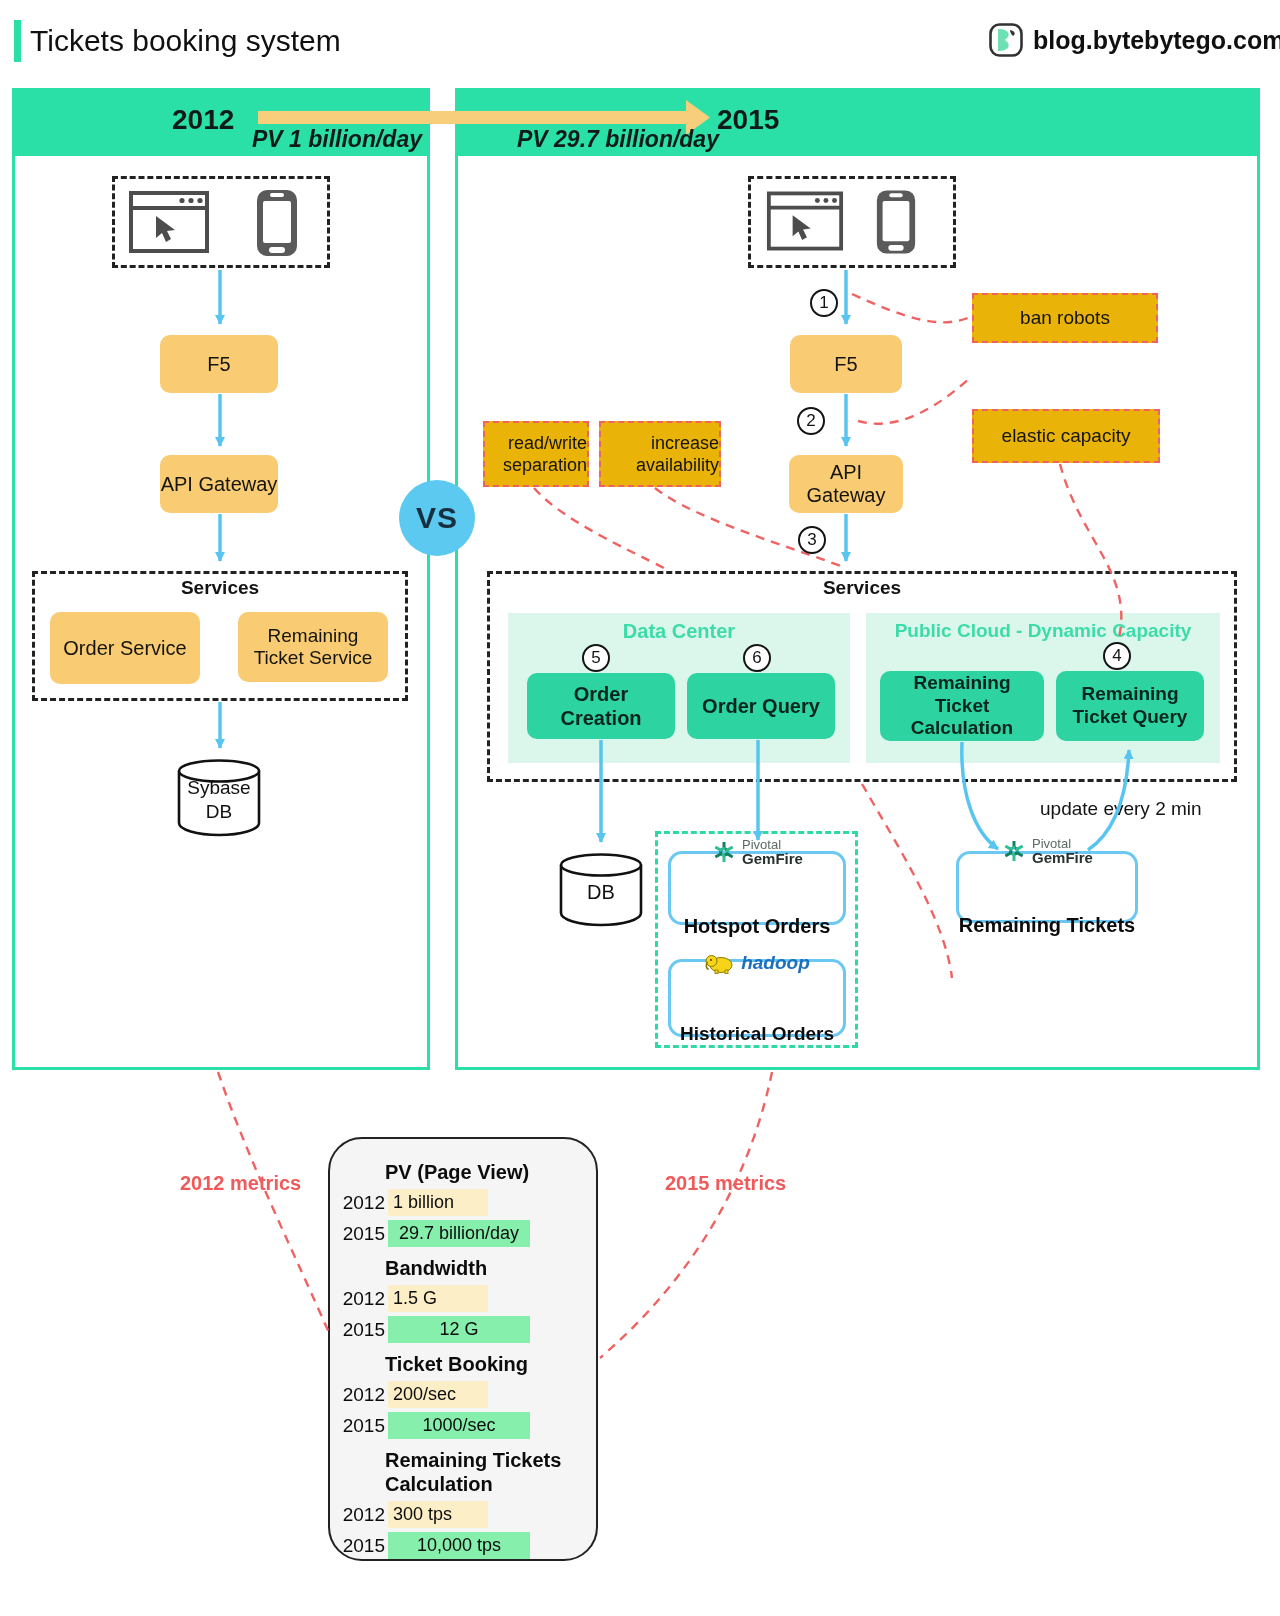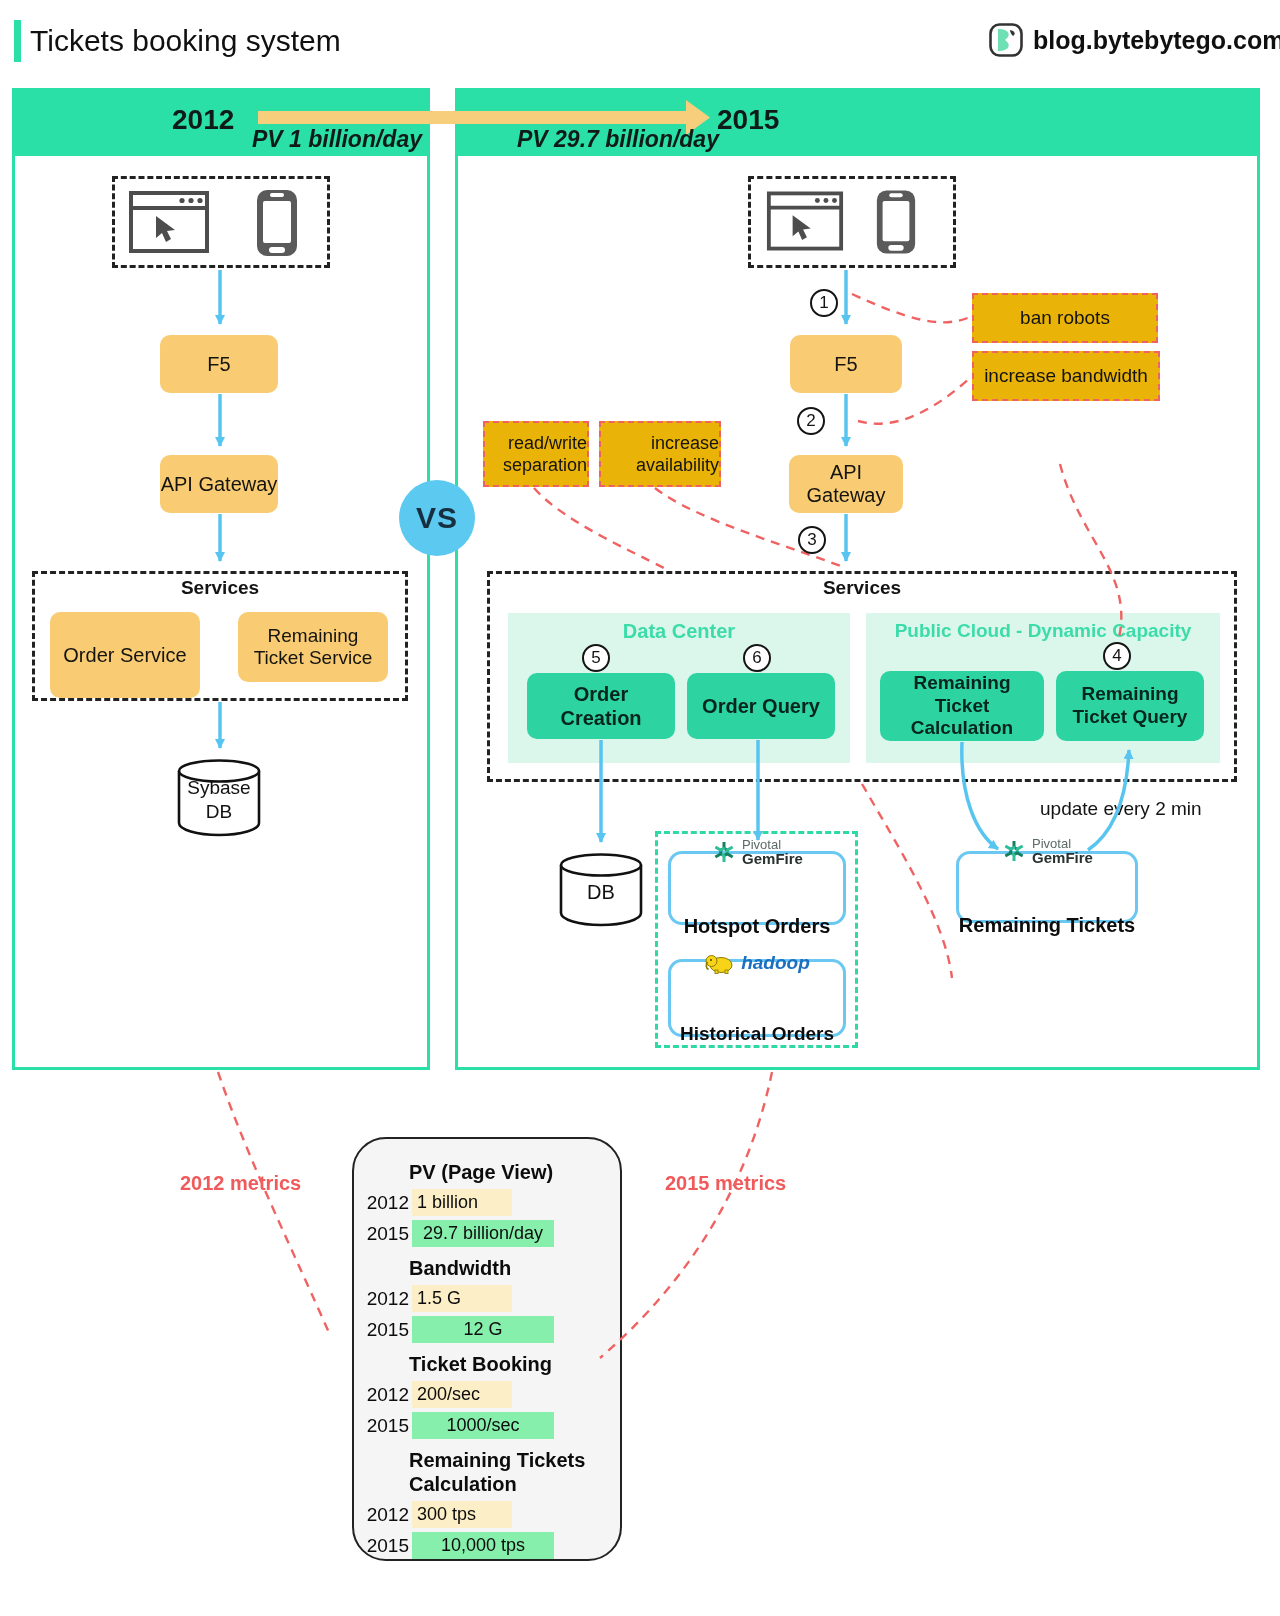--- a/index.html
+++ b/index.html
@@ -88,21 +88,21 @@
     <rect x="9" y="13" width="28" height="42" rx="2" fill="#fff"></rect>
     <rect x="16" y="5" width="14" height="4" rx="2" fill="#fff"></rect>
     <rect x="15" y="59" width="16" height="6" rx="3" fill="#fff"></rect>
   </svg>
 
   <div class="abs z2 obox" style="left:160px;top:335px;width:118px;height:58px;">F5</div>
   <div class="abs z2 obox" style="left:160px;top:455px;width:118px;height:58px;">API Gateway</div>
 
   <div class="abs z2 dashbox" style="left:32px;top:571px;width:376px;height:130px;"></div>
   <div class="abs z2 svclabel" style="left:32px;top:577px;width:376px;">Services</div>
-  <div class="abs z2 obox" style="left:50px;top:612px;width:150px;height:86px;">Order Service</div>
+  <div class="abs z2 obox" style="left:50px;top:612px;width:150px;height:72px;">Order Service</div>
   <div class="abs z2 obox" style="left:238px;top:612px;width:150px;height:70px;font-size:19px;padding:0 8px;">Remaining Ticket Service</div>
 
   <svg class="abs z2" style="left:176px;top:758px;" width="86" height="80" viewBox="0 0 86 80">
     <path d="M3 13 L3 65 A 40 12 0 0 0 83 65 L83 13" fill="#fff" stroke="#111" stroke-width="2.6"></path>
     <ellipse cx="43" cy="13" rx="40" ry="10.5" fill="#fff" stroke="#111" stroke-width="2.6"></ellipse>
   </svg>
   <div class="abs z2 cyl-label" style="left:176px;top:776px;width:86px;">
     <div>Sybase</div>
     <div>DB</div>
   </div>
@@ -125,21 +125,21 @@
     <rect x="15" y="59" width="16" height="6" rx="3" fill="#fff"></rect>
   </svg>
 
   <div class="abs z4 circle" style="left:810px;top:289px;">1</div>
   <div class="abs z2 obox" style="left:790px;top:335px;width:112px;height:58px;">F5</div>
   <div class="abs z4 circle" style="left:797px;top:407px;">2</div>
   <div class="abs z2 obox" style="left:789px;top:455px;width:114px;height:58px;">API Gateway</div>
   <div class="abs z4 circle" style="left:798px;top:526px;">3</div>
 
   <div class="abs z2 rnote" style="left:972px;top:293px;width:186px;height:50px;">ban robots</div>
-  <div class="abs z2 rnote" style="left:972px;top:351px;width:188px;height:50px;">increase bandwidth</div>
+  <div class="abs z2 rnote" style="left:972px;top:409px;width:188px;height:54px;">elastic capacity</div>
   <div class="abs z2 rnote" style="left:483px;top:421px;width:106px;height:66px;font-size:18px;">read/write separation</div>
   <div class="abs z2 rnote" style="left:599px;top:421px;width:122px;height:66px;font-size:18px;">increase availability</div>
 
   <div class="abs z2 dashbox" style="left:487px;top:571px;width:750px;height:211px;"></div>
   <div class="abs z2 svclabel" style="left:487px;top:577px;width:750px;">Services</div>
 
   <div class="abs z2 mint" style="left:508px;top:613px;width:342px;height:150px;"></div>
   <div class="abs z2 mint-title" style="left:508px;top:620px;width:342px;">Data Center</div>
   <div class="abs z4 circle" style="left:582px;top:644px;">5</div>
   <div class="abs z4 circle" style="left:743px;top:644px;">6</div>
@@ -210,21 +210,21 @@
       <div class="gemtxt">
         <div class="gem-p">Pivotal</div>
         <div class="gem-g">GemFire</div>
       </div>
     </div>
     <div class="blabel">Remaining Tickets</div>
   </div>
 
   <div class="abs z2 plain" style="left:1040px;top:798px;white-space:nowrap;">update every 2 min</div>
 
-  <div class="abs z2 card" style="left:328px;top:1137px;width:270px;height:424px;margin-left:24px;">
+  <div class="abs z2 card" style="left:328px;top:1137px;width:270px;height:424px;">
     <div class="sec-title">PV (Page View)</div>
     <div class="mrow">
       <span class="myear">2012</span>
       <span class="bar old">1 billion</span>
     </div>
     <div class="mrow">
       <span class="myear">2015</span>
       <span class="bar new">29.7 billion/day</span>
     </div>
     <div class="sec-title">Bandwidth</div>

